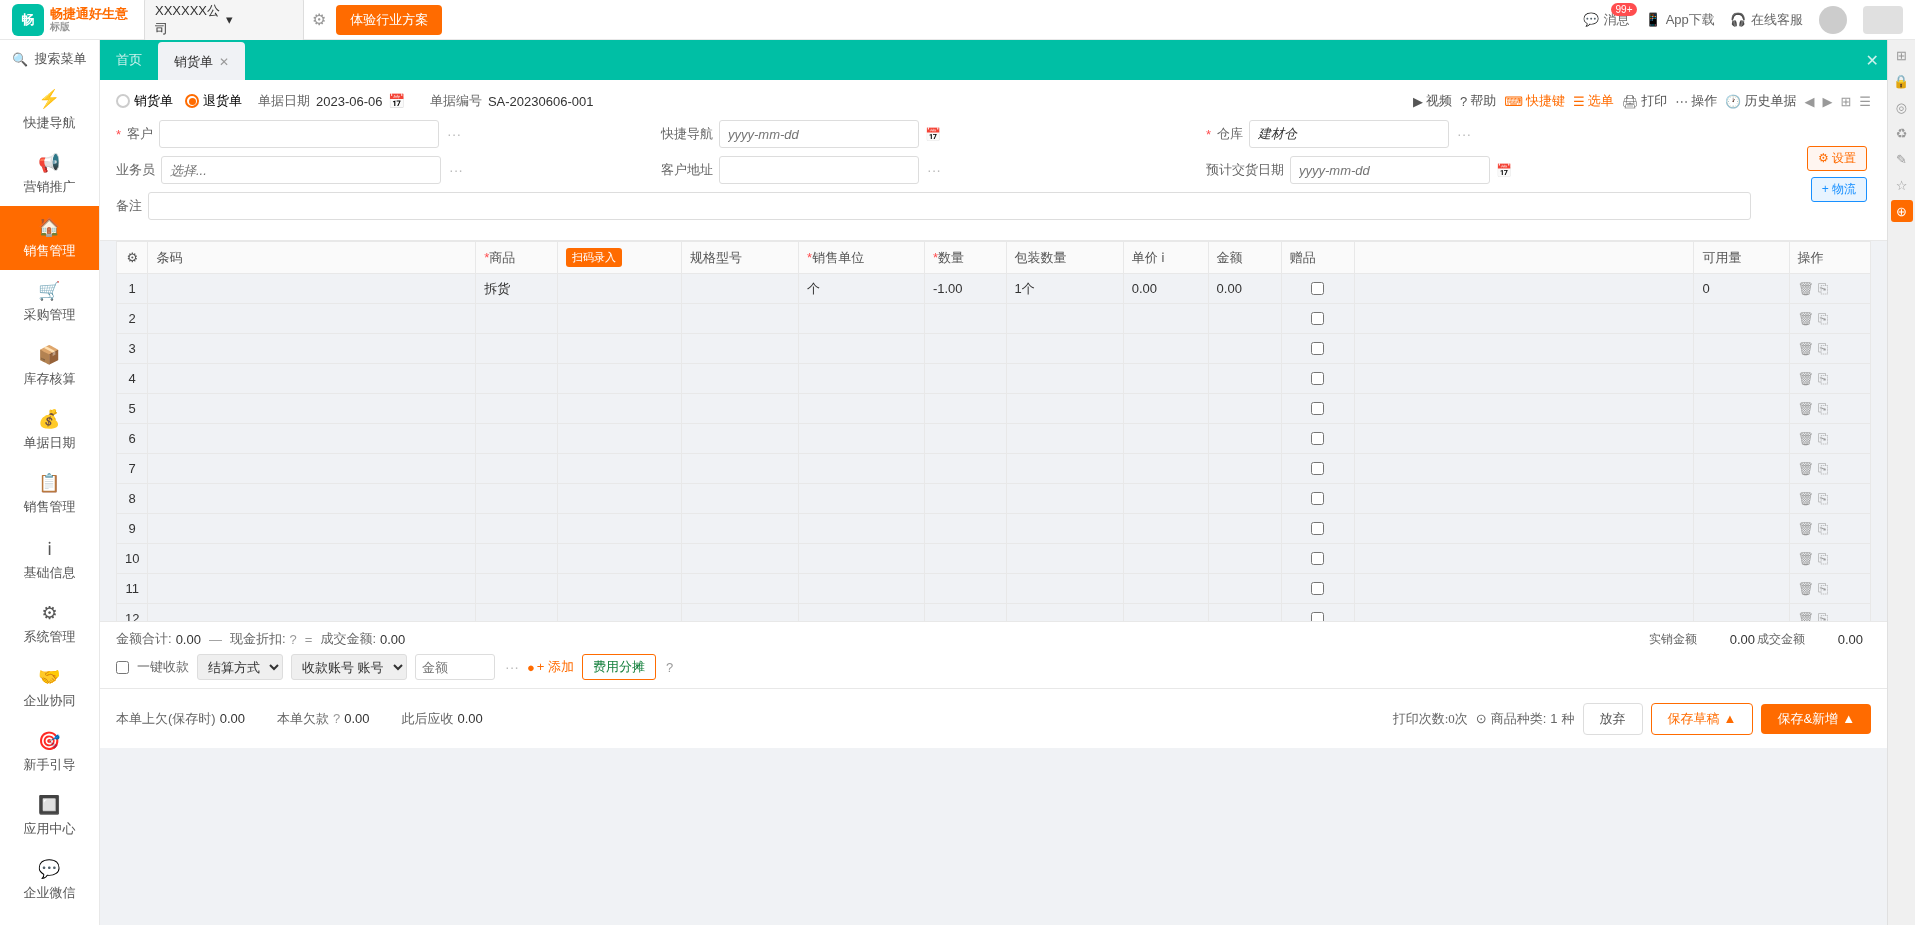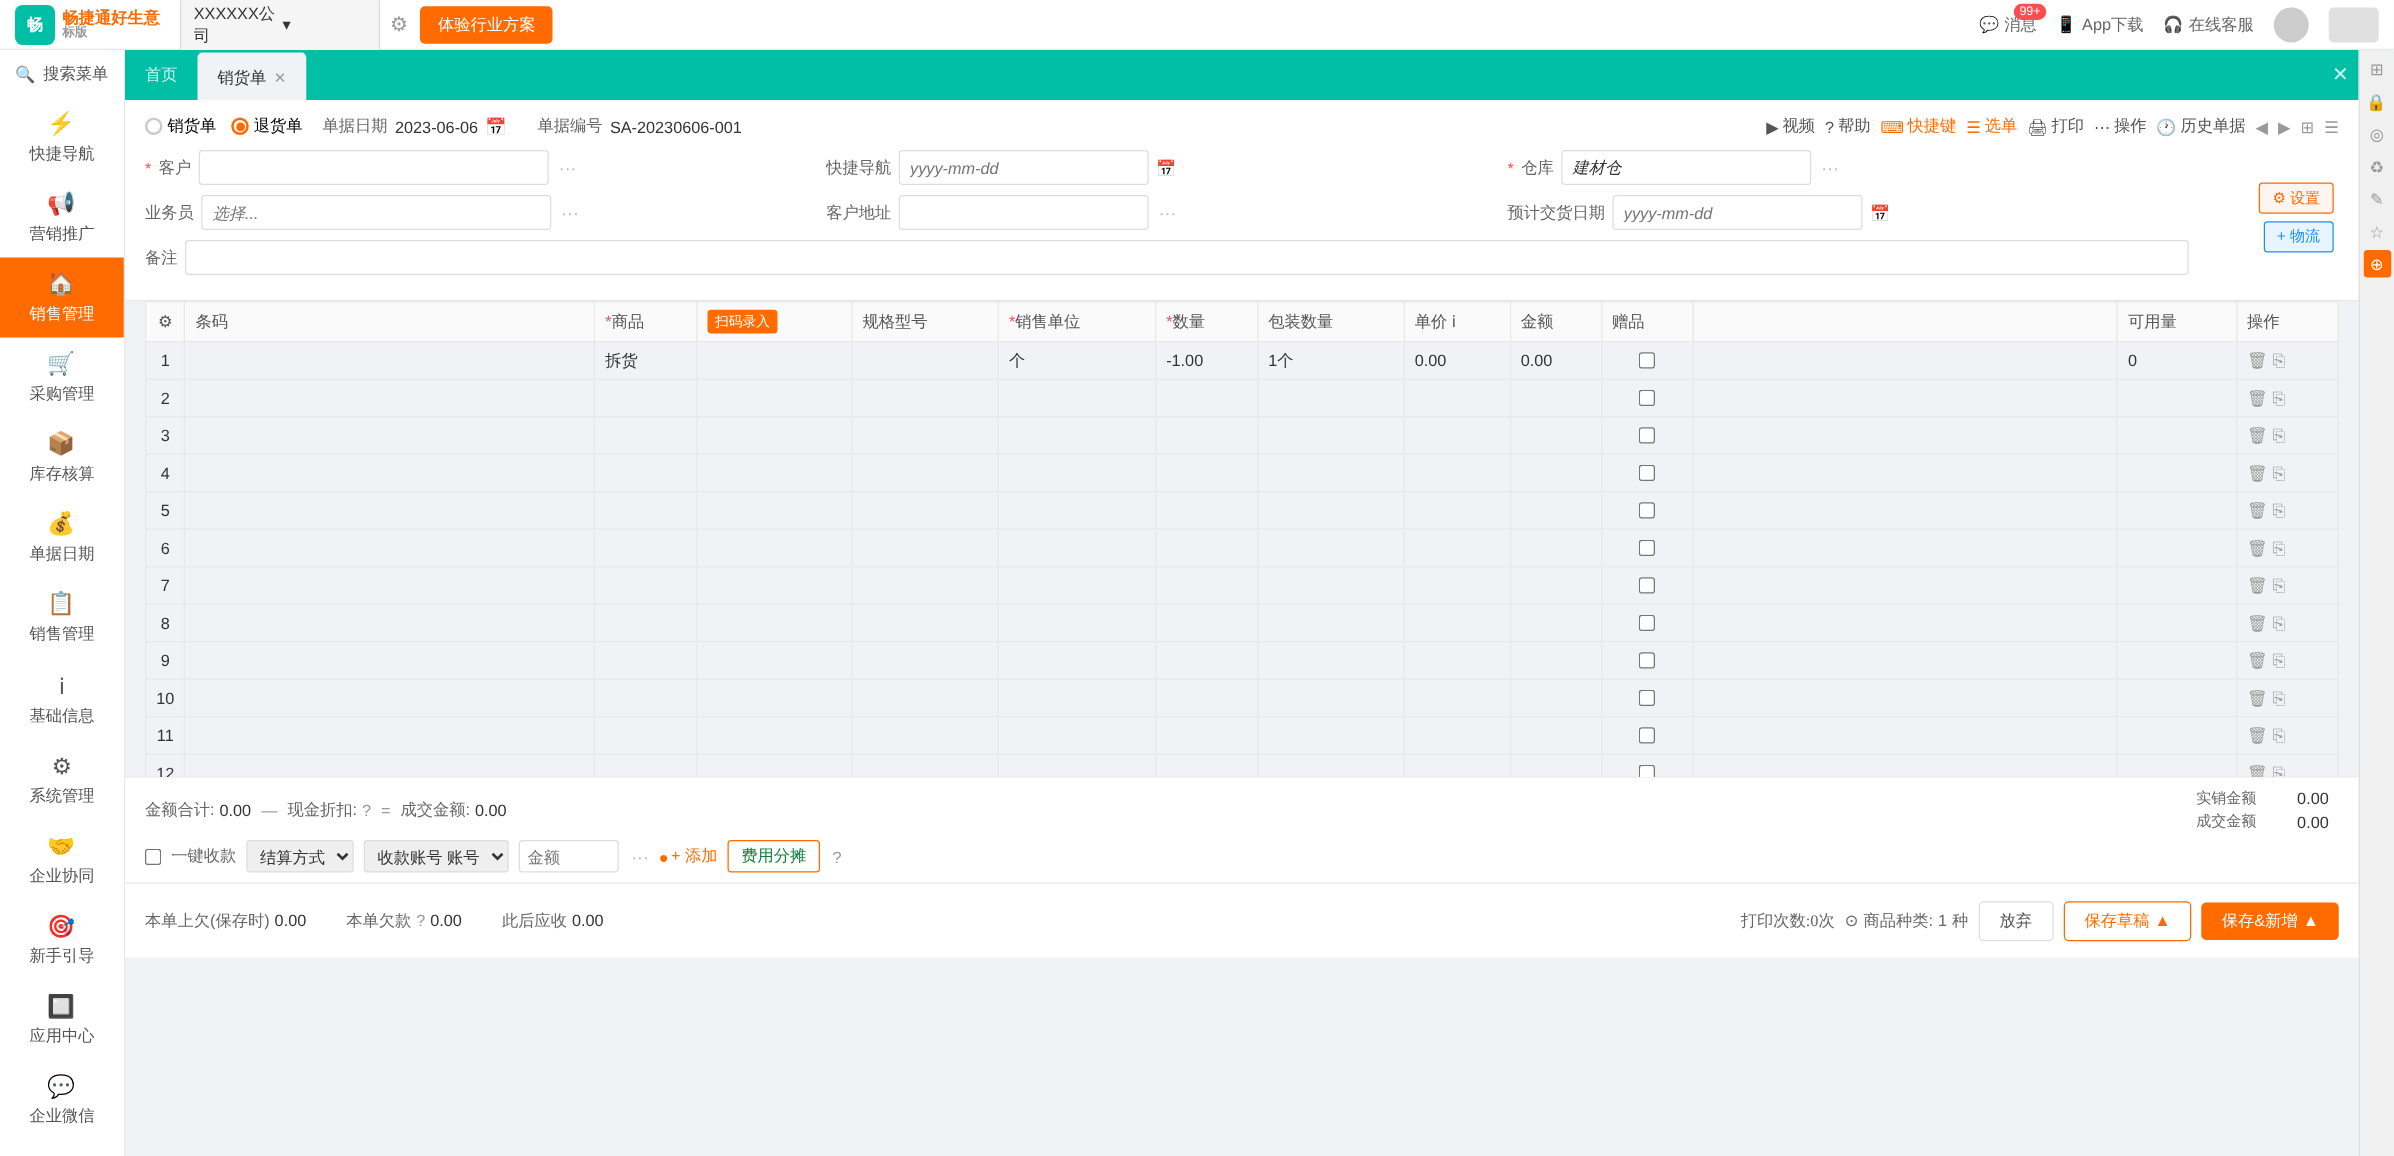--- a/index.html
+++ b/index.html
@@ -107,21 +107,21 @@
     .abandon-btn { border: 1px solid #ddd; border-radius: 4px; padding: 6px 16px; cursor: pointer; color: #555; background: #fff; }
     .save-draft-btn { border: 1px solid #ff6b00; border-radius: 4px; padding: 6px 16px; cursor: pointer; color: #ff6b00; background: #fff; display: flex; align-items: center; gap: 4px; }
     .save-new-btn { background: #ff6b00; color: white; border: none; border-radius: 4px; padding: 6px 16px; cursor: pointer; display: flex; align-items: center; gap: 4px; }
 
     
     .right-panel { width: 28px; background: #f0f0f0; display: flex; flex-direction: column; align-items: center; padding: 4px 0; gap: 4px; border-left: 1px solid #e0e0e0; flex-shrink: 0; }
     .rpanel-btn { width: 22px; height: 22px; display: flex; align-items: center; justify-content: center; color: #999; cursor: pointer; font-size: 13px; }
     .rpanel-btn.orange { background: #ff6b00; color: white; border-radius: 3px; }
 
     
-    .amount-summary { margin-left: auto; display: flex; flex-direction: column; align-items: flex-end; gap: 2px; padding: 0 8px; }
+    .amount-summary { margin-left: auto; display: flex; flex-direction: row; align-items: flex-end; gap: 2px; padding: 0 8px; }
     .amount-row { display: flex; align-items: center; gap: 8px; }
     .amount-label { color: #666; font-size: 12px; }
     .amount-value { color: #333; font-weight: 500; min-width: 50px; text-align: right; }
 
     .table-wrapper { overflow: auto; max-height: 380px; }
 
     .form-section { display: flex; align-items: stretch; }
     .form-main { flex: 1; }
     .form-side { width: 120px; display: flex; flex-direction: column; gap: 6px; justify-content: center; align-items: flex-end; padding-right: 4px; }
   </style>

